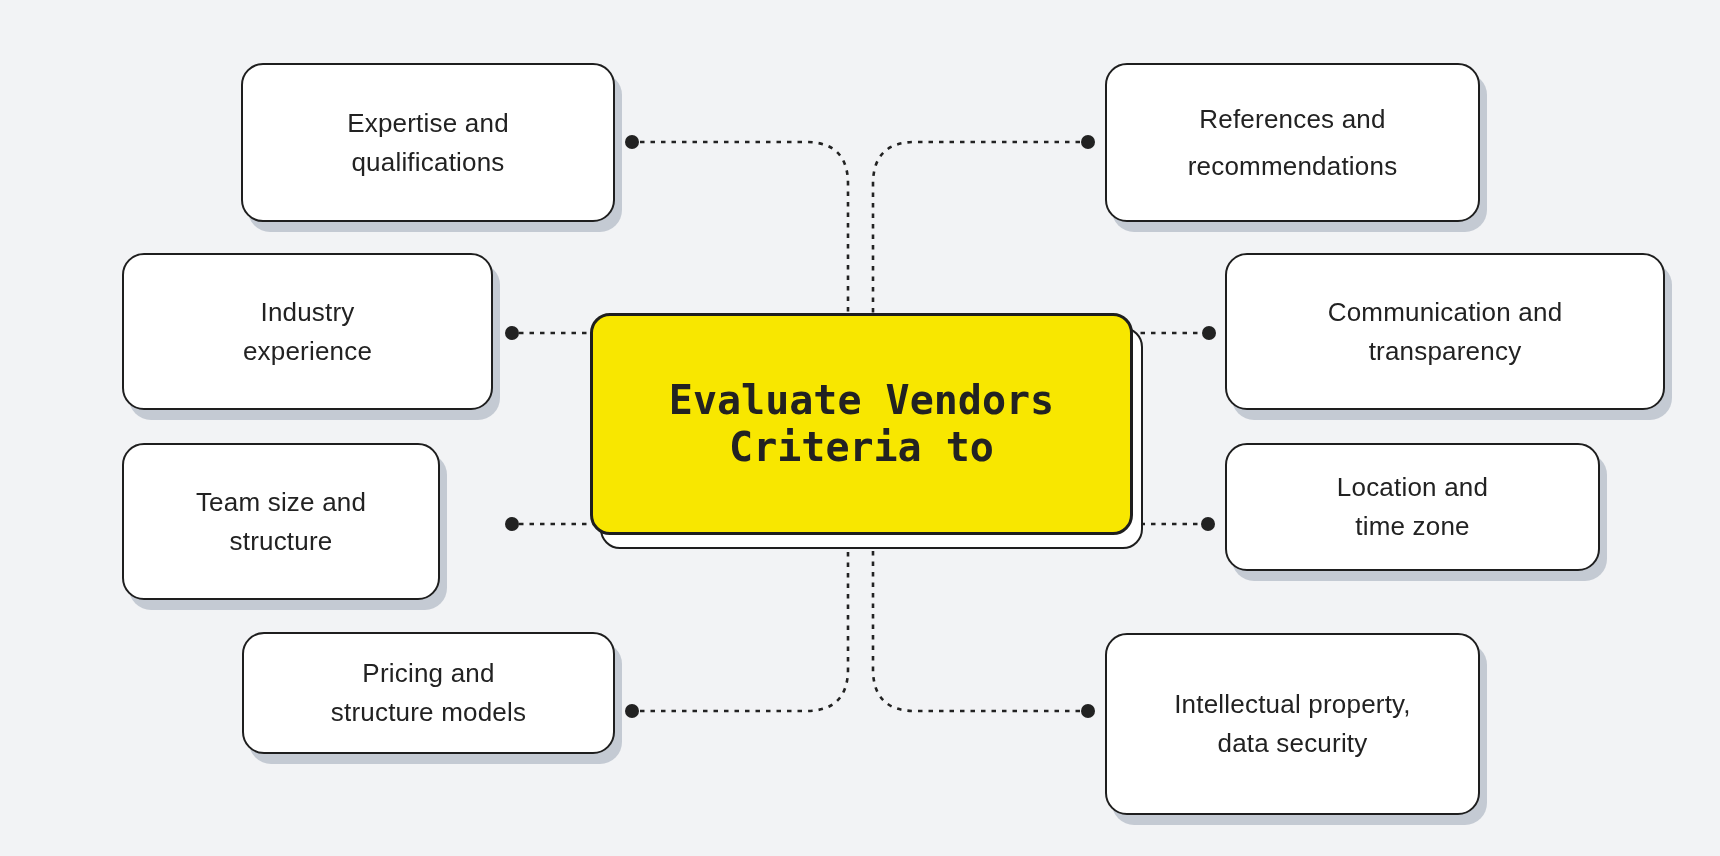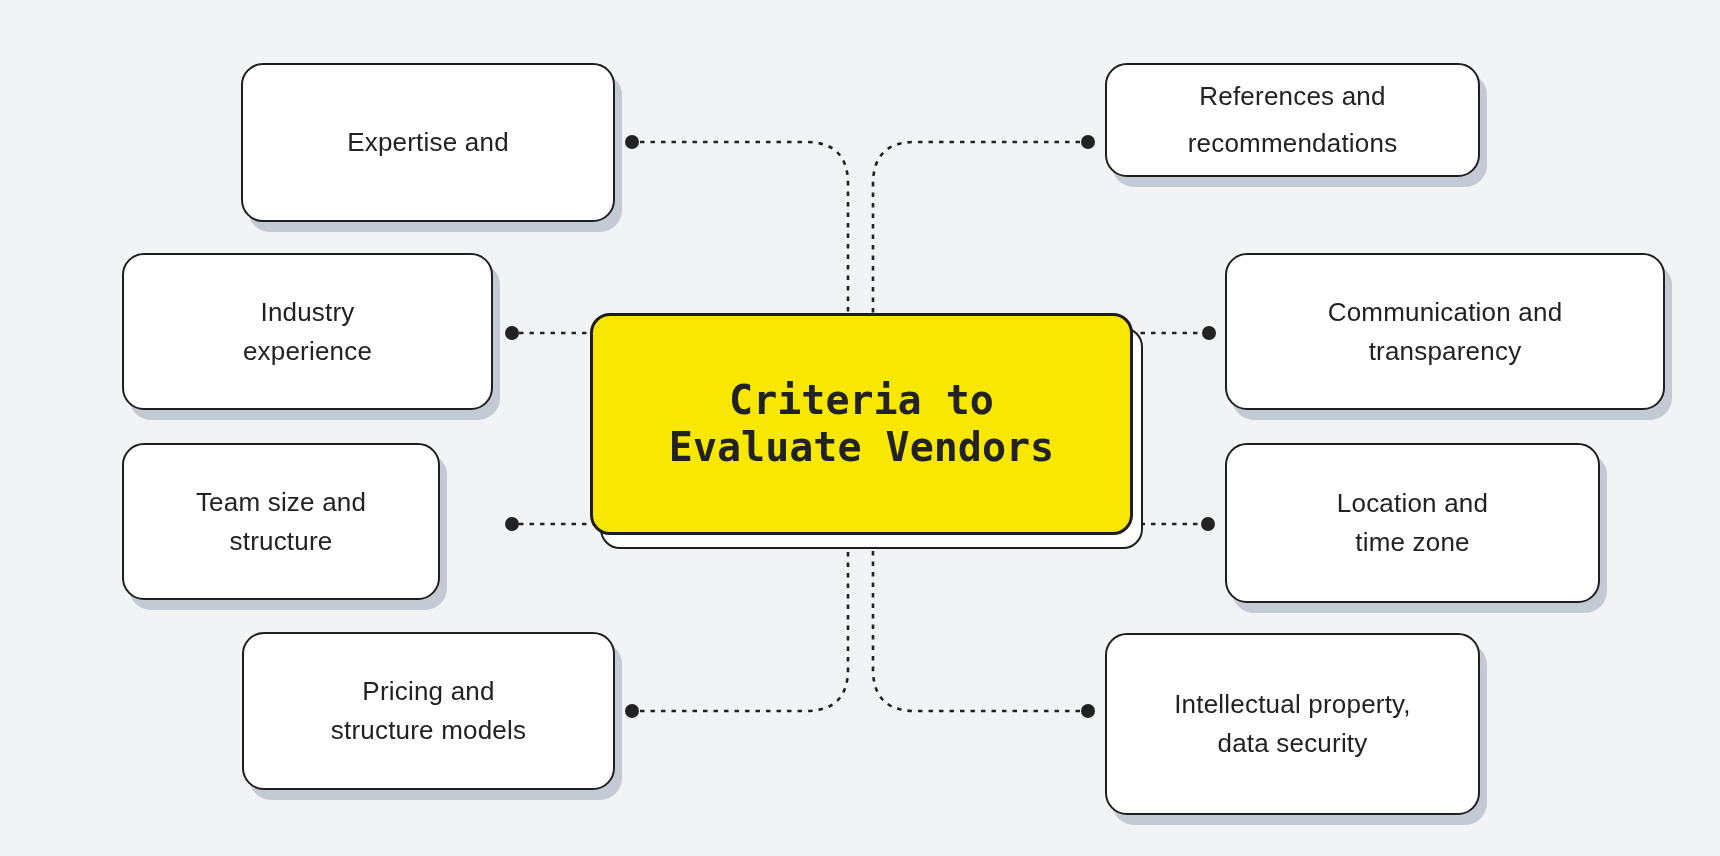--- a/index.html
+++ b/index.html
@@ -54,24 +54,24 @@
     color: var(--ink);
     font-size: 26px;
     line-height: 39px;
     letter-spacing: 0.2px;
   }
   .node .line { display: block; white-space: nowrap; }
 
   .n1 { left: 241px;  top: 63px;  width: 374px; height: 159px; }
   .n2 { left: 122px;  top: 253px; width: 371px; height: 157px; align-items: center; }
   .n3 { left: 122px;  top: 443px; width: 318px; height: 157px; }
-  .n4 { left: 242px;  top: 632px; width: 373px; height: 158px; }
-  .n5 { left: 1105px; top: 63px;  width: 375px; height: 114px; gap: 8px; }
+  .n4 { left: 242px;  top: 632px; width: 373px; height: 122px; }
+  .n5 { left: 1105px; top: 63px;  width: 375px; height: 159px; gap: 8px; }
   .n6 { left: 1225px; top: 253px; width: 440px; height: 157px; }
-  .n7 { left: 1225px; top: 443px; width: 375px; height: 160px; }
+  .n7 { left: 1225px; top: 443px; width: 375px; height: 128px; }
   .n8 { left: 1105px; top: 633px; width: 375px; height: 182px; }
 
   .center-stack {
     position: absolute;
     left: 590px; top: 313px;
     width: 543px; height: 222px;
     z-index: 3;
   }
   .center-ghost {
     position: absolute;
@@ -121,20 +121,21 @@
     <circle cx="512" cy="333" r="7"></circle>
     <circle cx="1209" cy="333" r="7"></circle>
     <circle cx="512" cy="524" r="7"></circle>
     <circle cx="1208" cy="524" r="7"></circle>
     <circle cx="632" cy="711" r="7"></circle>
     <circle cx="1088" cy="711" r="7"></circle>
   </svg>
 
   <div class="node n1">
     <span class="line">Expertise and</span>
+    <span class="line">qualifications</span>
   </div>
 
   <div class="node n2">
     <span class="line">Industry</span>
     <span class="line">experience</span>
   </div>
 
   <div class="node n3">
     <span class="line">Team size and</span>
     <span class="line">structure</span>
@@ -161,18 +162,18 @@
   </div>
 
   <div class="node n8">
     <span class="line">Intellectual property,</span>
     <span class="line">data security</span>
   </div>
 
   <div class="center-stack">
     <div class="center-ghost"></div>
     <div class="center-card">
+      <span class="line">Evaluate Vendors</span>
       <span class="line">Criteria to</span>
-      <span class="line">Evaluate Vendors</span>
     </div>
   </div>
 
 </div>
 
 </body></html>

